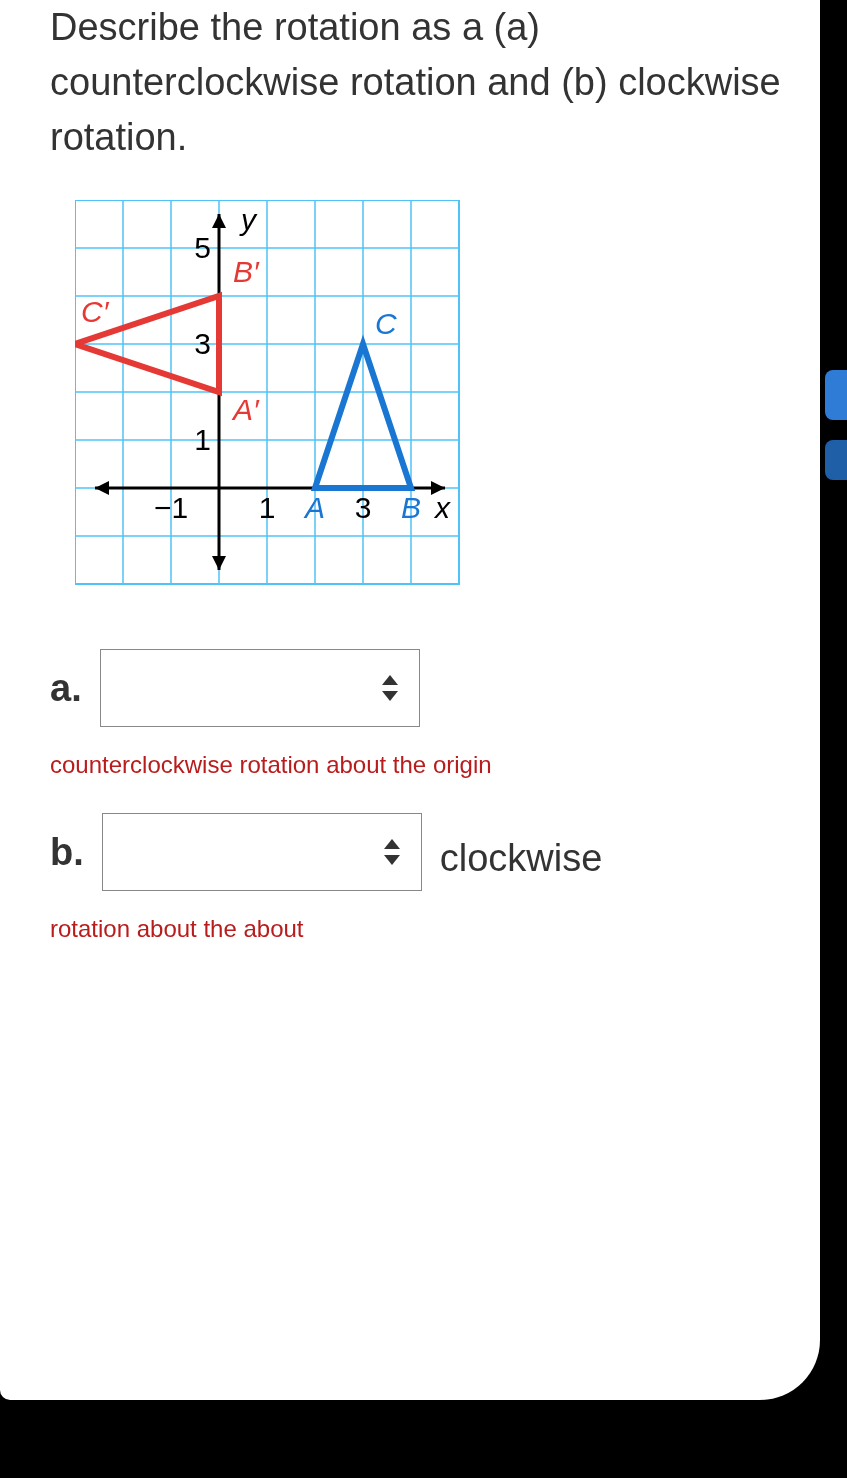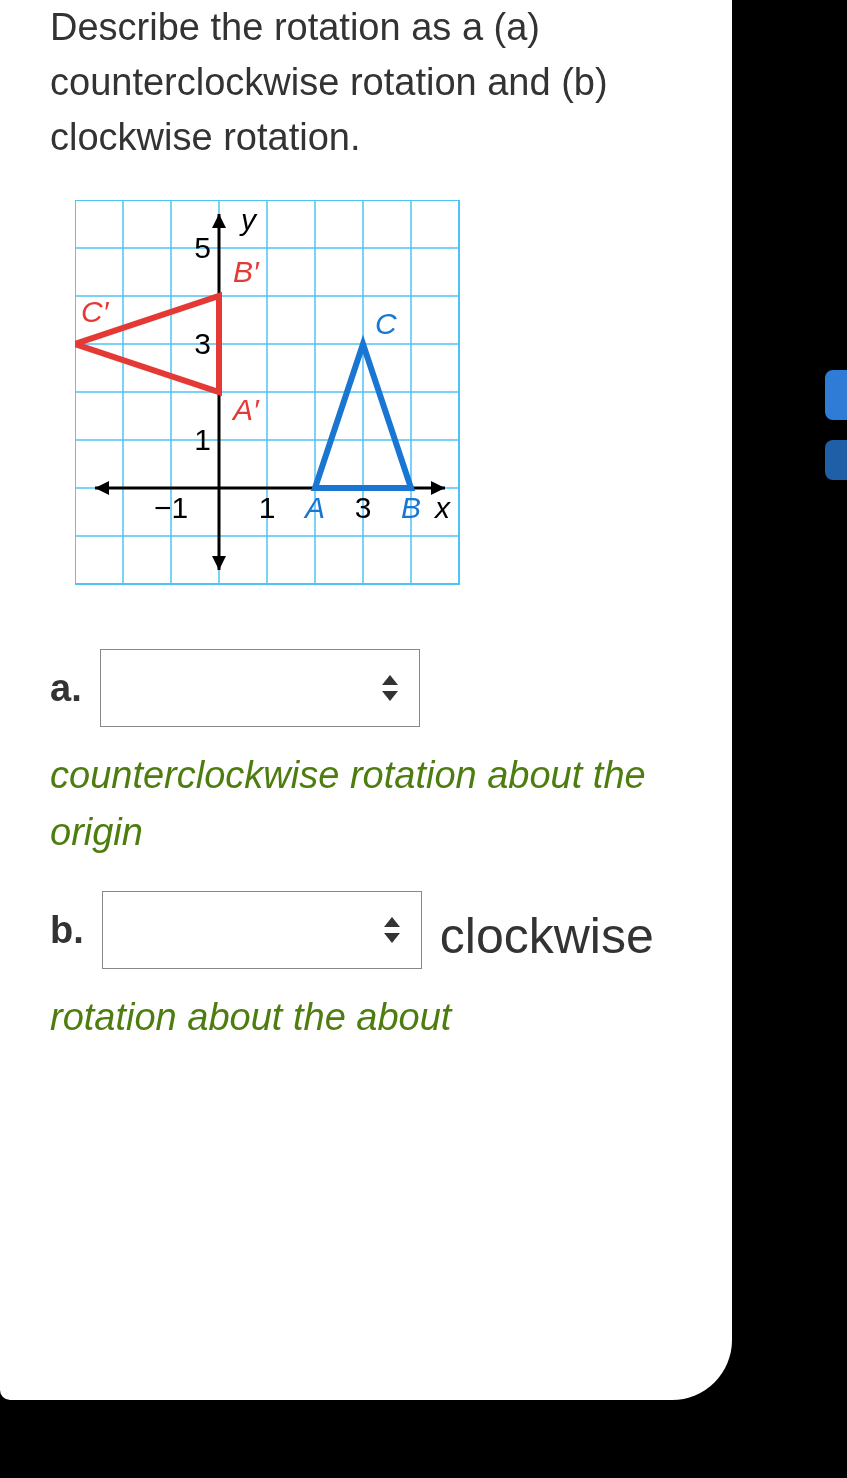--- a/index.html
+++ b/index.html
@@ -6,21 +6,21 @@
   body {
     font-family: Arial, Helvetica, sans-serif;
     background: #000;
     width: 847px;
     height: 1478px;
     position: relative;
     overflow: hidden;
   }
   .page {
     background: #fff;
-    width: 732px;
+    width: 820px;
     height: 1400px;
     position: absolute;
     left: 0;
     top: 0;
     border-bottom-right-radius: 60px;
     border-bottom-left-radius: 10px;
     padding: 0 28px 40px 50px;
   }
   .question-text {
     font-size: 38px;
@@ -54,28 +54,27 @@
     justify-content: flex-end;
     padding-right: 18px;
   }
   .stepper-icon {
     display: flex;
     flex-direction: column;
     gap: 2px;
   }
   .stepper-icon svg { display:block; }
   .answer-text {
-    font-size: 38px;
-    color: #4d7c0f;
+    font-size: 24px;
+    color: #b91c1c;
     line-height: 1.5;
     margin: 20px 0 30px 0;
-    font-style: italic;
   }
   .inline-after {
-    font-size: 50px;
+    font-size: 38px;
     color: #333;
     margin-top: 12px;
   }
   .edge-tab {
     position: absolute;
     right: 0;
     background: #2e7cd6;
     width: 22px;
     border-top-left-radius: 8px;
     border-bottom-left-radius: 8px;

